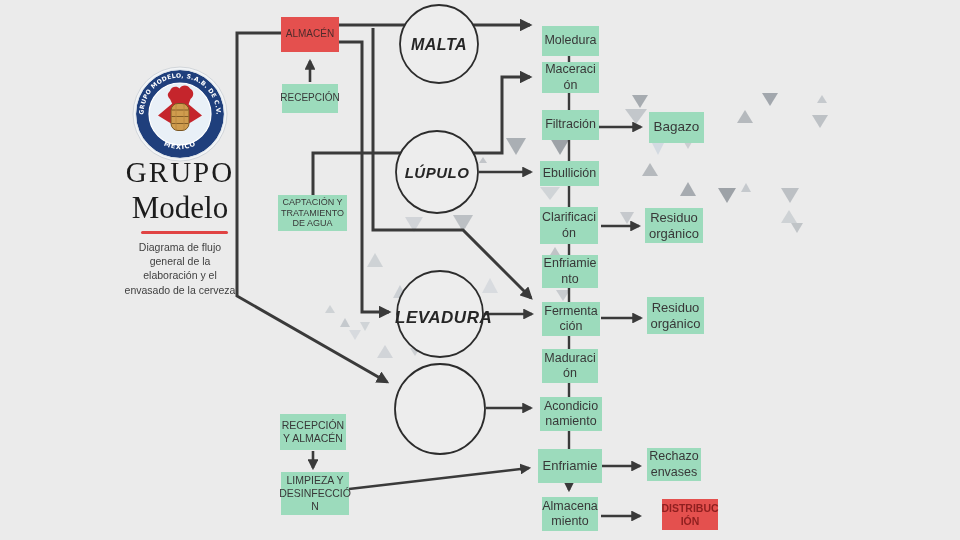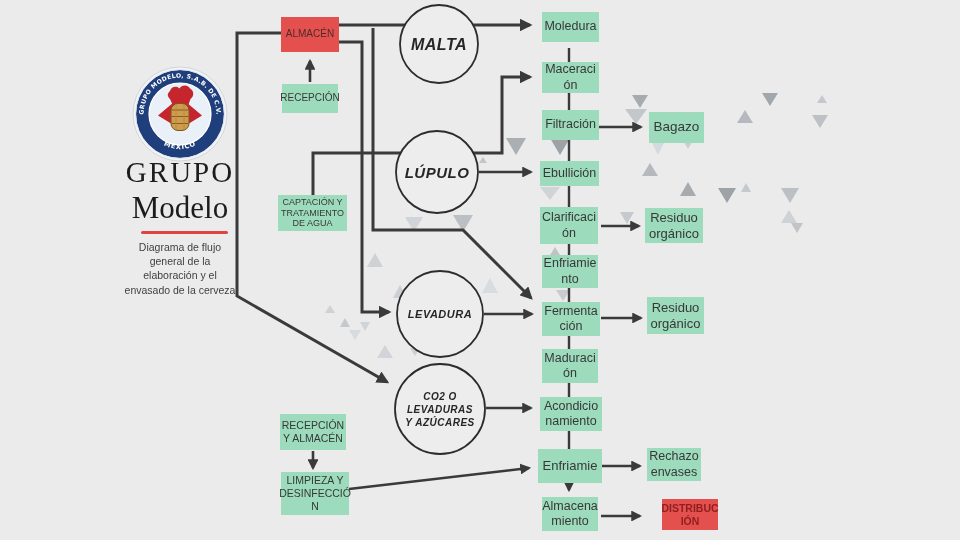--- a/index.html
+++ b/index.html
@@ -145,26 +145,23 @@
 TRATAMIENTO
 DE AGUA</div>
   <div class="box" style="left:280px;top:414px;width:66px;height:36px;font-size:10.5px;">RECEPCIÓN
 Y ALMACÉN</div>
   <div class="box" style="left:281px;top:472px;width:68px;height:43px;font-size:10.5px;">LIMPIEZA Y
 DESINFECCIÓ
 N</div>
 
   <div class="clabel" style="left:394px;top:35px;width:90px;font-size:16px;">MALTA</div>
   <div class="clabel" style="left:392px;top:163px;width:90px;font-size:15px;">LÚPULO</div>
-  <div class="clabel" style="left:395px;top:307px;width:90px;font-size:11px;">LEVADURA</div>
-  <div class="clabel" style="left:396px;top:390px;width:88px;font-size:10px;">CO2 O
-LEVADURAS
-Y AZÚCARES</div>
+  <div class="clabel" style="left:395px;top:307px;width:90px;font-size:17px;">LEVADURA</div>
 
-  <div class="box" style="left:542px;top:12px;width:57px;height:30px;font-size:12.5px;">Moledura</div>
+  <div class="box" style="left:542px;top:26px;width:57px;height:30px;font-size:12.5px;">Moledura</div>
   <div class="box" style="left:542px;top:62px;width:57px;height:31px;font-size:12.5px;">Maceraci
 ón</div>
   <div class="box" style="left:542px;top:110px;width:57px;height:30px;font-size:12.5px;">Filtración</div>
   <div class="box" style="left:540px;top:161px;width:59px;height:25px;font-size:12.5px;">Ebullición</div>
   <div class="box" style="left:540px;top:207px;width:58px;height:37px;font-size:12.5px;">Clarificaci
 ón</div>
   <div class="box" style="left:542px;top:255px;width:56px;height:33px;font-size:12.5px;">Enfriamie
 nto</div>
   <div class="box" style="left:542px;top:302px;width:58px;height:34px;font-size:12.5px;">Fermenta
 ción</div>

